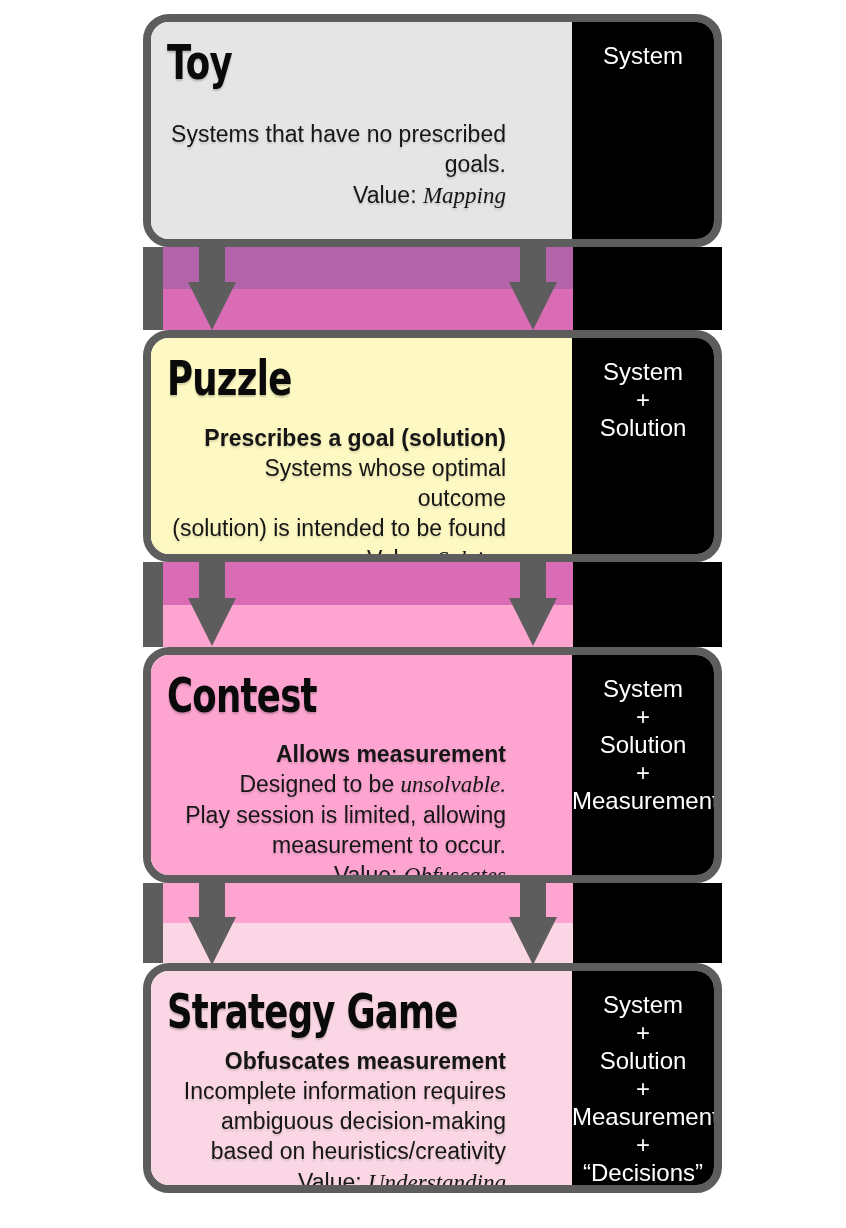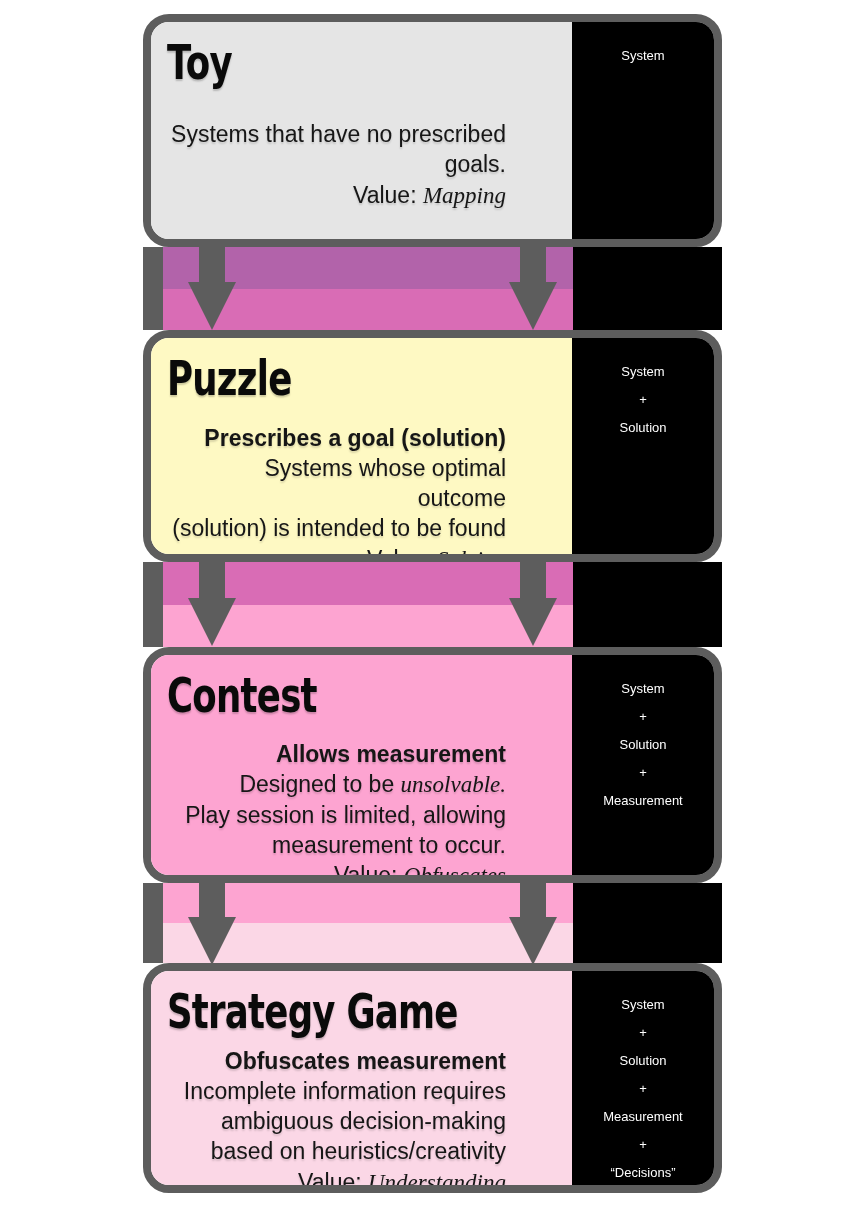--- a/index.html
+++ b/index.html
@@ -29,21 +29,21 @@
   }
   .m0{margin-top:30px}.m1{margin-top:18px}.m2{margin-top:17px}.m3{margin-top:8px}
   .lead { display:block; font-weight:bold; }
   .lead:empty { display:none; }
   .italic { font-style:italic;font-family:Liberation Serif, serif; }
   .value-line { display:block; }
   .card-panel {
     flex:0 0 142px; width:142px; box-sizing:border-box;
     background:var(--panel_bg); color:var(--panel_text);
     text-align:center; padding-top:20px;
-    font-size:13px; line-height:28px; white-space:pre-line;
+    font-size:24px; line-height:28px; white-space:pre-line;
   }
   .connector { position:absolute; left:143px; width:579px; }
   .conn-edge { position:absolute; left:0; top:0; width:20px; height:100%; background:var(--border); }
   .conn-band { position:absolute; left:20px; top:0; width:410px; height:100%; }
   .band-top { height:50%; }
   .band-bottom { height:50%; }
   .conn-black { position:absolute; left:430px; right:0; top:0; height:100%; background:var(--panel_bg); }
   .arrow { position:absolute; top:0; width:48px; height:100%; }
   .arrow-stem { position:absolute; left:11px; top:0; width:26px; height:42%; background:var(--arrow); }
   .arrow-head {

